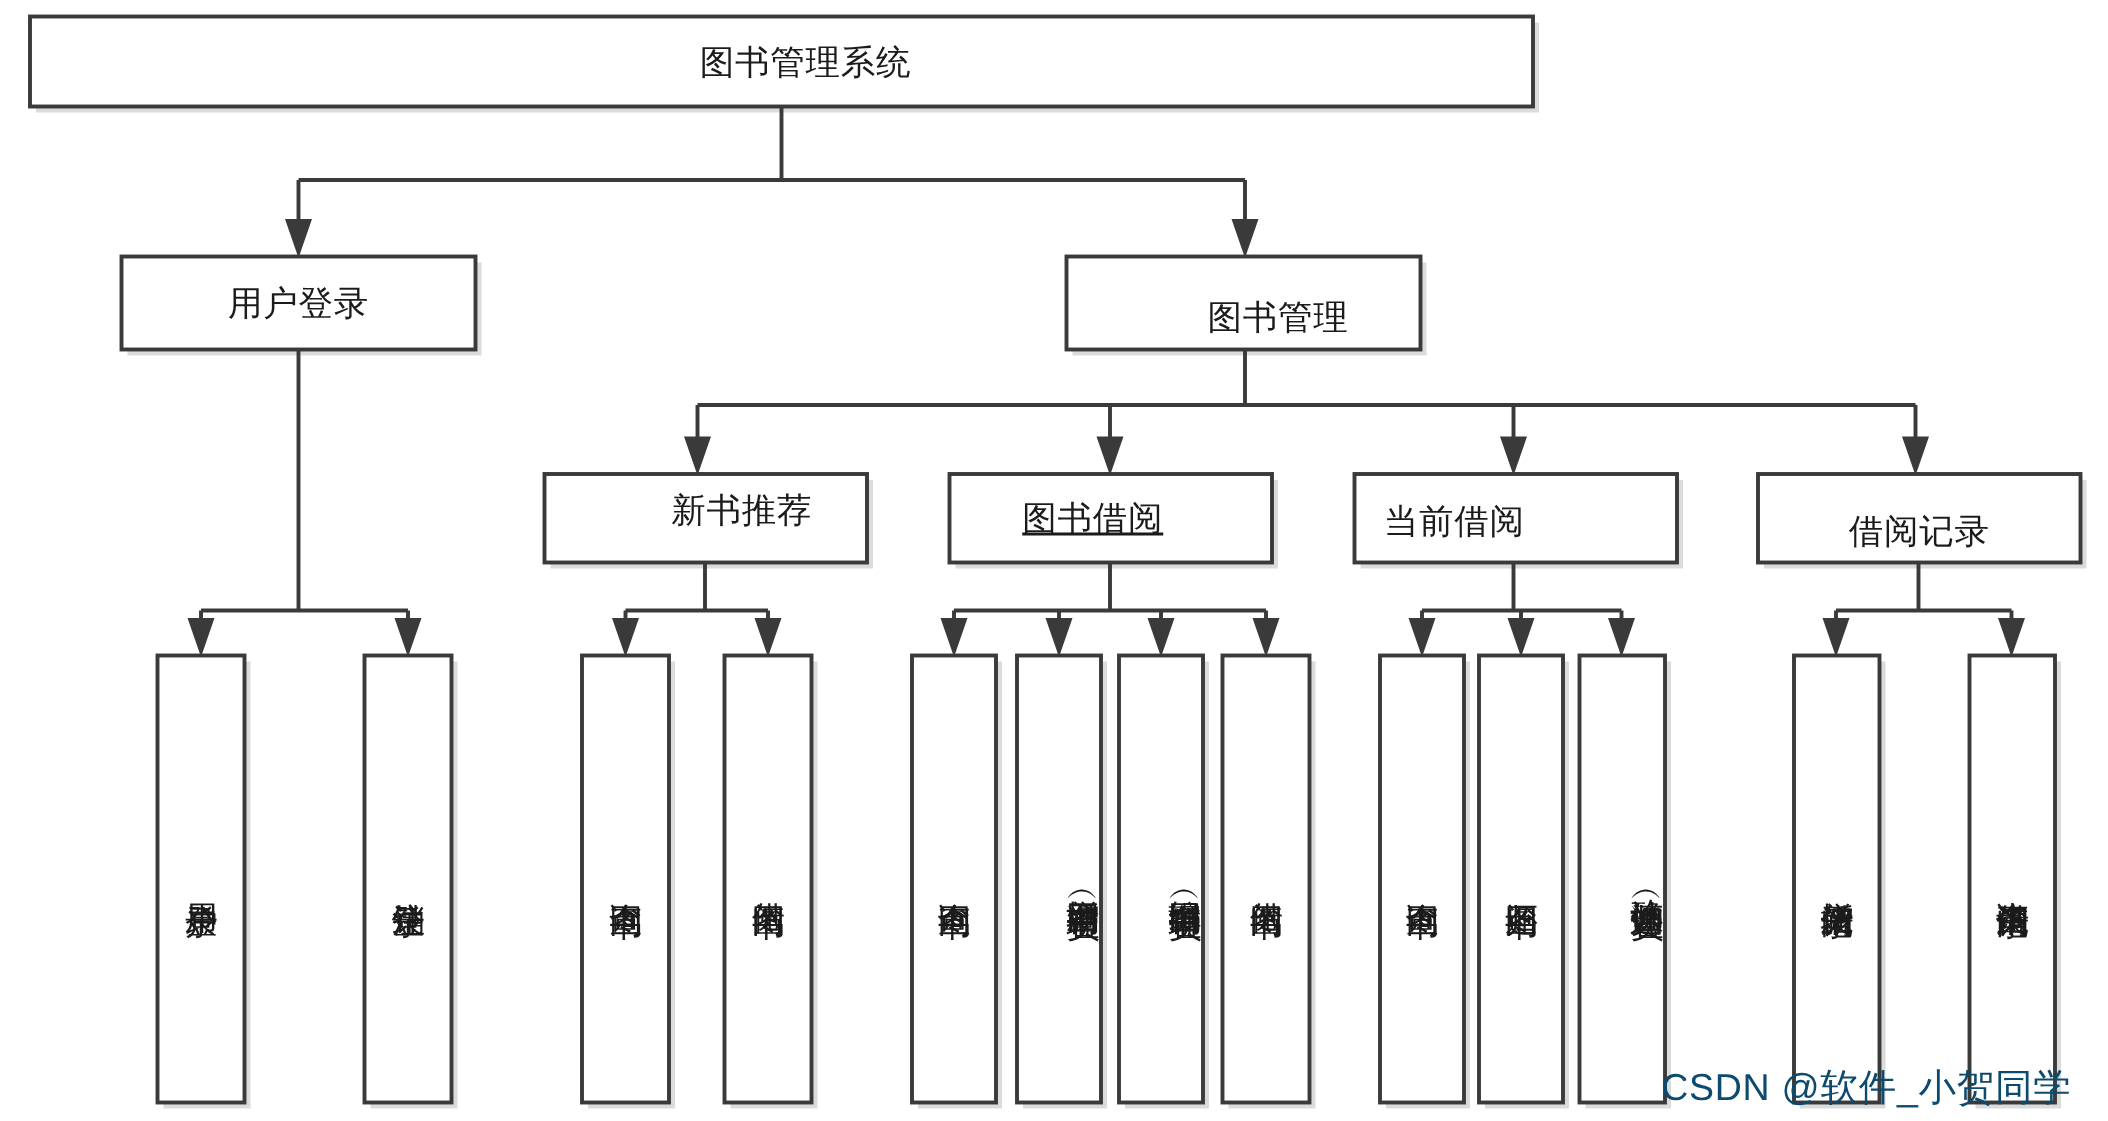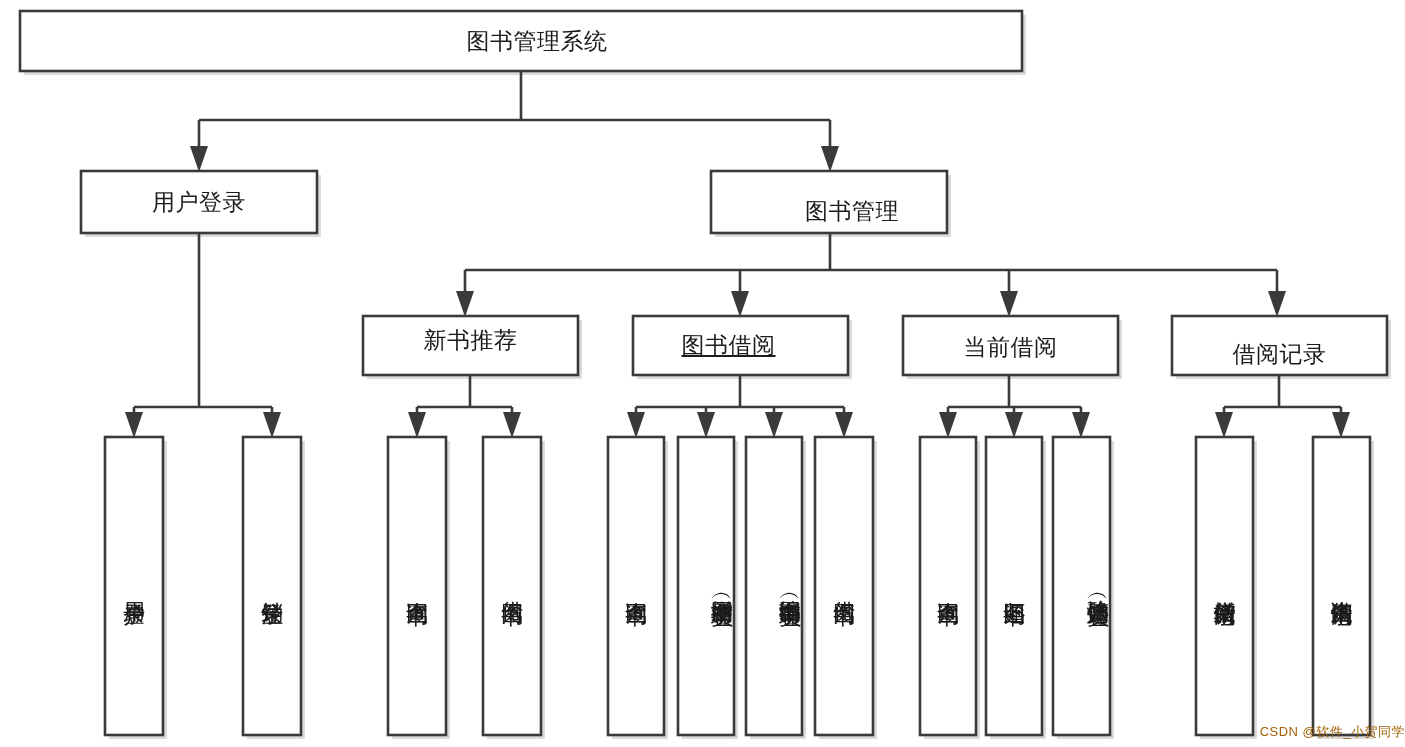--- a/index.html
+++ b/index.html
@@ -65,24 +65,24 @@
     font-size: 22px;
     line-height: 1.12;
     writing-mode: vertical-rl;
     text-orientation: upright;
     letter-spacing: 1px;
     white-space: nowrap;
     pointer-events: none;
   }
   .watermark {
     position: absolute;
-    right: 0;
+    right: 24px;
     bottom: 6px;
-    color: #a16207;
-    font-size: 13px;
+    color: #0c4a6e;
+    font-size: 25px;
     letter-spacing: 0.5px;
     white-space: nowrap;
     pointer-events: none;
   }
 </style>
 </head>
 <body>
 
 <div id="diagram-root">
 
@@ -183,23 +183,23 @@
       <rect class="node-box" x="1196" y="437" width="57" height="298"></rect>
       <rect class="node-box" x="1313" y="437" width="57" height="298"></rect>
     </g>
   </svg>
 
   <div class="node-label-h" style="left:20px; top:11px; width:1002px; height:60px;padding-left:16px;">图书管理系统</div>
 
   <div class="node-label-h" style="left:81px; top:171px; width:236px; height:62px;">用户登录</div>
   <div class="node-label-h" style="left:711px; top:171px; width:236px; height:80px;margin-left:23px;">图书管理</div>
 
-  <div class="node-label-h" style="left:363px; top:316px; width:215px; height:48px;">新书推荐</div>
+  <div class="node-label-h" style="left:363px; top:316px; width:215px; height:48px;padding-left:24px;">新书推荐</div>
   <div class="node-label-h" style="left:633px; top:316px; width:191px; height:59px;text-decoration:underline;">图书借阅</div>
-  <div class="node-label-h" style="left:903px; top:316px; width:215px; height:63px;">当前借阅</div>
+  <div class="node-label-h" style="left:862px; top:316px; width:215px; height:63px;">当前借阅</div>
   <div class="node-label-h" style="left:1172px; top:325px; width:215px; height:59px;">借阅记录</div>
 
   <div class="node-label-v" style="left:105px; top:437px; width:58px; height:298px;">用户登录</div>
   <div class="node-label-v" style="left:243px; top:437px; width:58px; height:298px;">注销登录</div>
   <div class="node-label-v" style="left:388px; top:437px; width:58px; height:298px;">查询图书</div>
   <div class="node-label-v" style="left:483px; top:437px; width:58px; height:298px;">借阅图书</div>
   <div class="node-label-v" style="left:608px; top:437px; width:56px; height:298px;">查询图书</div>
   <div class="node-label-v" style="left:678px; top:445px; width:56px; height:282px; align-items:flex-start;">新增图书（管理员）</div>
   <div class="node-label-v" style="left:746px; top:445px; width:56px; height:282px; align-items:flex-start;">编辑图书（管理员）</div>
   <div class="node-label-v" style="left:815px; top:437px; width:58px; height:298px;">借阅图书</div>

